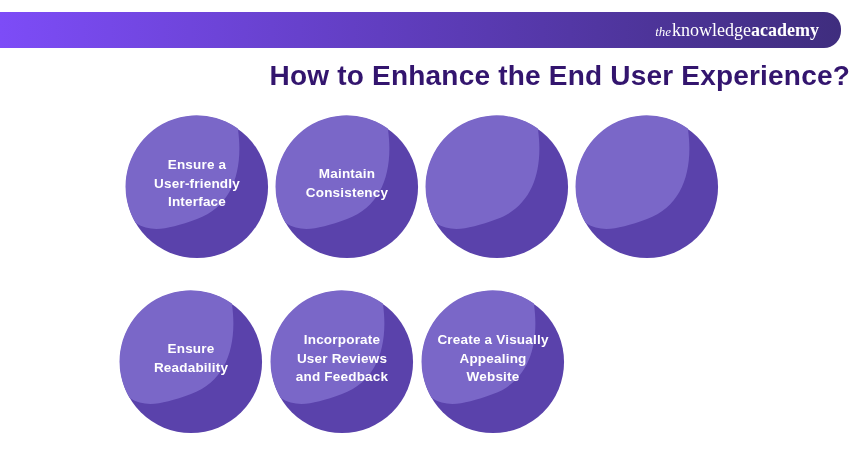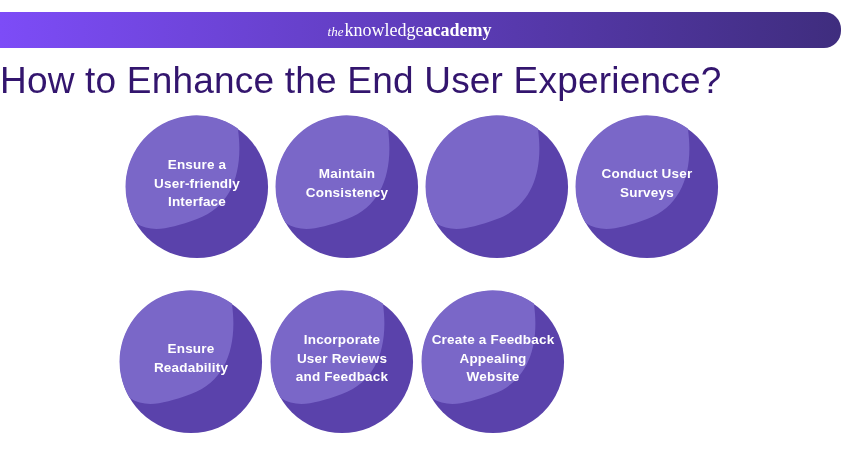--- a/index.html
+++ b/index.html
@@ -17,21 +17,21 @@
   .header-bar {
     position: absolute;
     top: 12px;
     left: 0;
     width: 841px;
     height: 36px;
     background: linear-gradient(90deg, var(--header-grad-start), var(--header-grad-end));
     border-radius: 0 17px 17px 0;
     display: flex;
     align-items: center;
-    justify-content: center;
+    justify-content: flex-end;
     padding-right: 22px;
   }
   .brand-logo {
     color: #ffffff;
     font-family: "Liberation Serif", serif;
     font-size: 18px;
     line-height: 1;
     white-space: nowrap;
   }
   .brand-logo .logo-the {
@@ -41,24 +41,24 @@
   }
   .brand-logo .logo-knowledge { font-weight: 400; }
   .brand-logo .logo-academy { font-weight: 700; }
 
   
   .page-title {
     position: absolute;
     top: 60px;
     left: 0;
     width: 100%;
-    text-align: left;
+    text-align: right;
     color: var(--title-color);
-    font-size: 37px;
-    font-weight: 400;
+    font-size: 28px;
+    font-weight: 700;
     letter-spacing: 0.2px;
   }
 
   
   .bubble-row {
     position: absolute;
     display: flex;
     gap: 4px;
   }
   .bubble-row.row-1 { top: 114px; left: 124px; }
@@ -134,22 +134,20 @@
     </div>
     <div class="bubble">
       <svg viewBox="0 0 150 150">
           <use href="#bubble-shape"></use>
         </svg>
     </div>
     <div class="bubble">
       <svg viewBox="0 0 150 150">
           <use href="#bubble-shape"></use>
         </svg>
-      <div class="bubble-label">Conduct User
-Surveys</div>
     </div>
   </div>
 
   <div class="bubble-row row-2">
     <div class="bubble">
       <svg viewBox="0 0 150 150">
           <use href="#bubble-shape"></use>
         </svg>
       <div class="bubble-label">Ensure
 Readability</div>
@@ -159,19 +157,19 @@
           <use href="#bubble-shape"></use>
         </svg>
       <div class="bubble-label">Incorporate
 User Reviews
 and Feedback</div>
     </div>
     <div class="bubble">
       <svg viewBox="0 0 150 150">
           <use href="#bubble-shape"></use>
         </svg>
-      <div class="bubble-label">Create a Feedback
+      <div class="bubble-label">Create a Visually
 Appealing
 Website</div>
     </div>
   </div>
 
 </div>
 
 </body></html>

